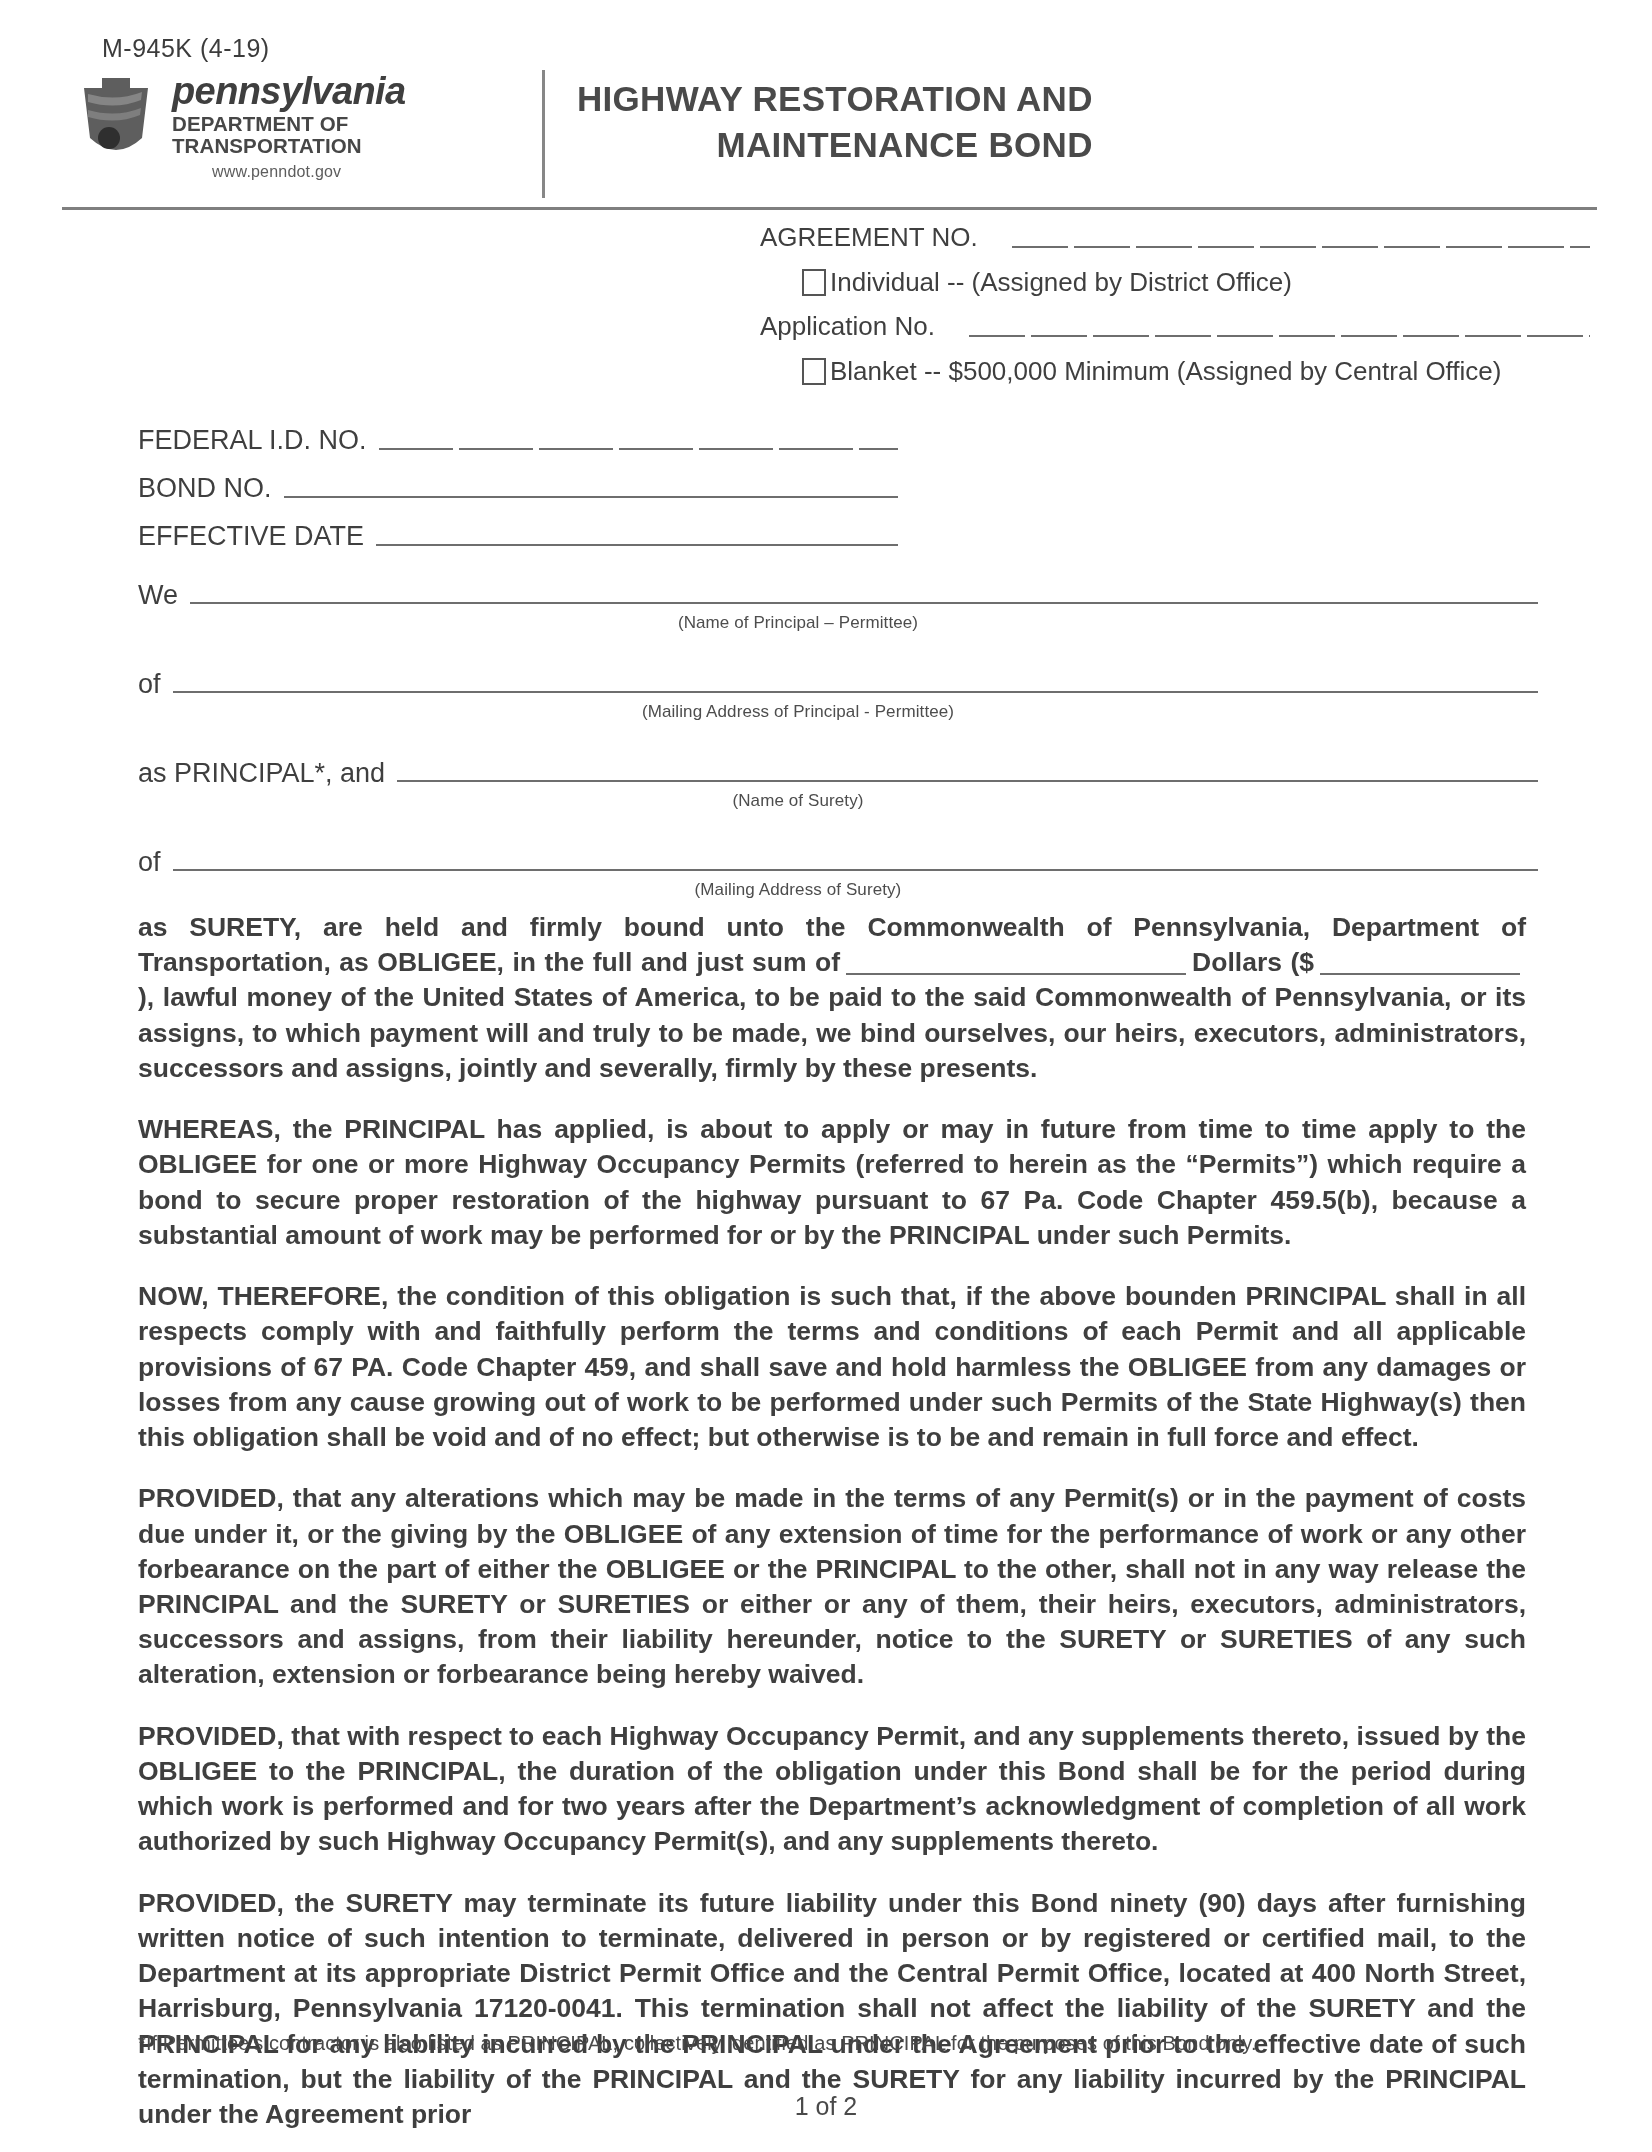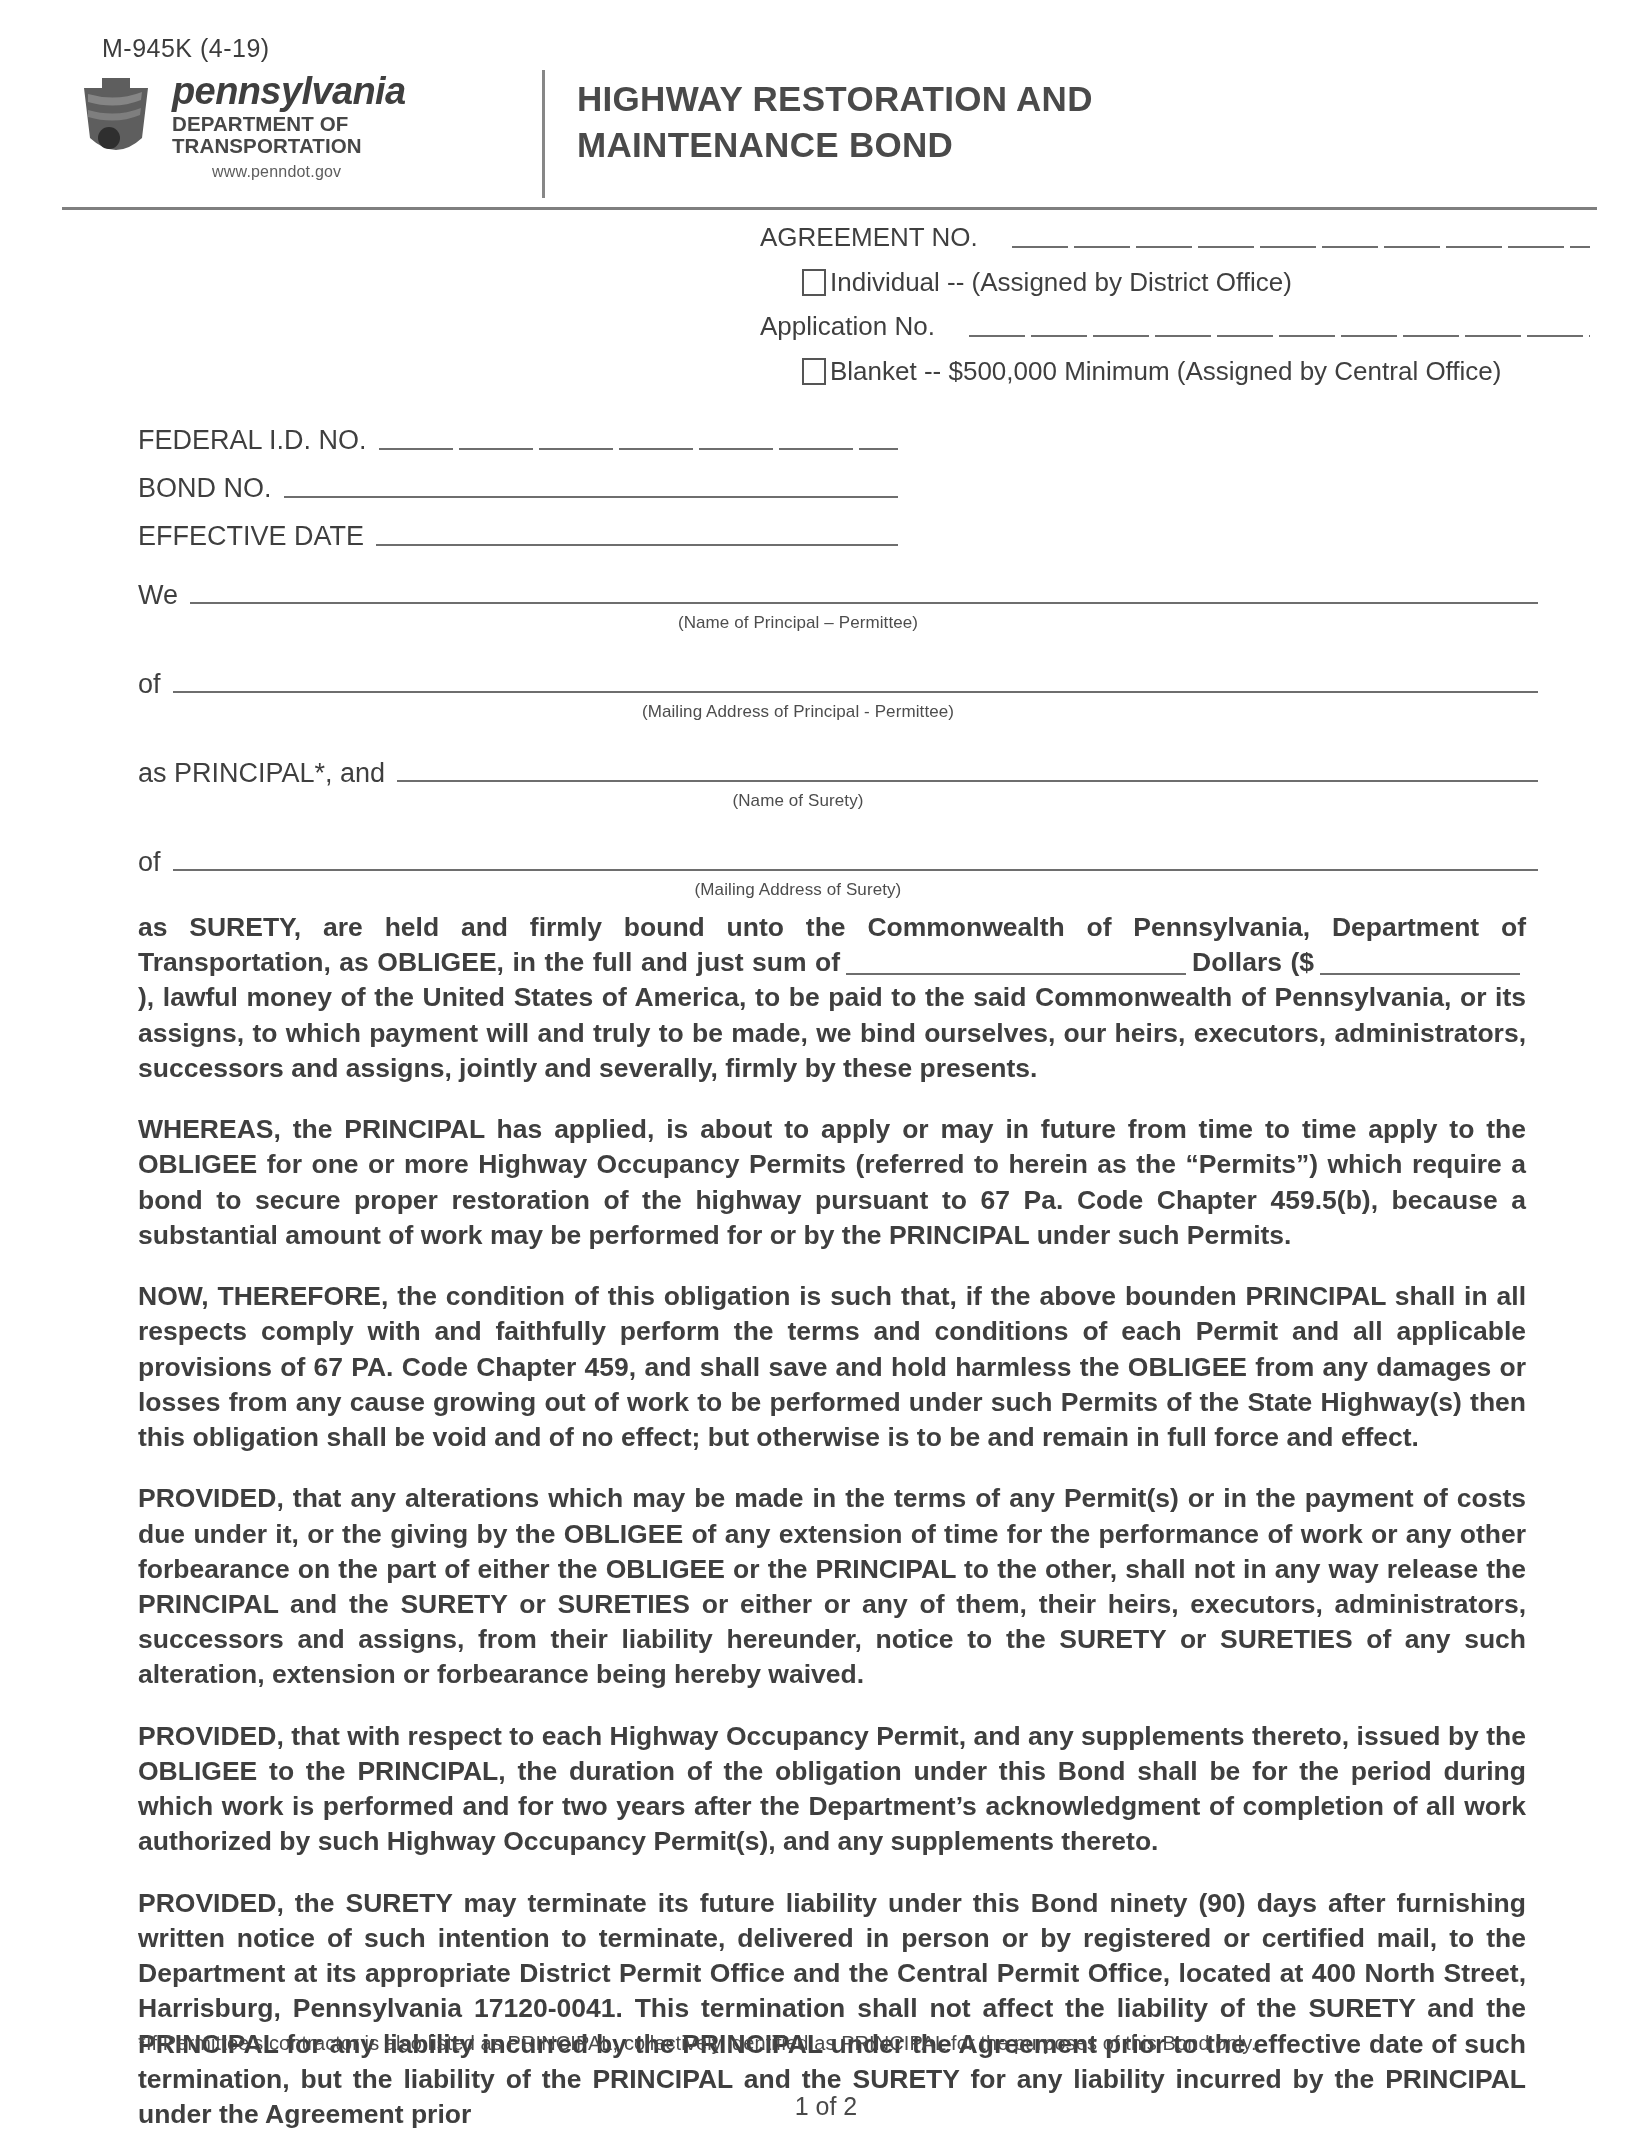--- a/index.html
+++ b/index.html
@@ -91,20 +91,21 @@
   }
   .doc-title {
     position: absolute;
     left: 515px;
     top: 4px;
     font-size: 35px;
     font-weight: bold;
     color: #4a4a4a;
     line-height: 1.32;
     letter-spacing: 0.3px;
+    text-align: right;
   }
   .hrule {
     position: absolute;
     left: 62px;
     top: 207px;
     width: 1535px;
     height: 3px;
     background: #7f7f7f;
   }
   

